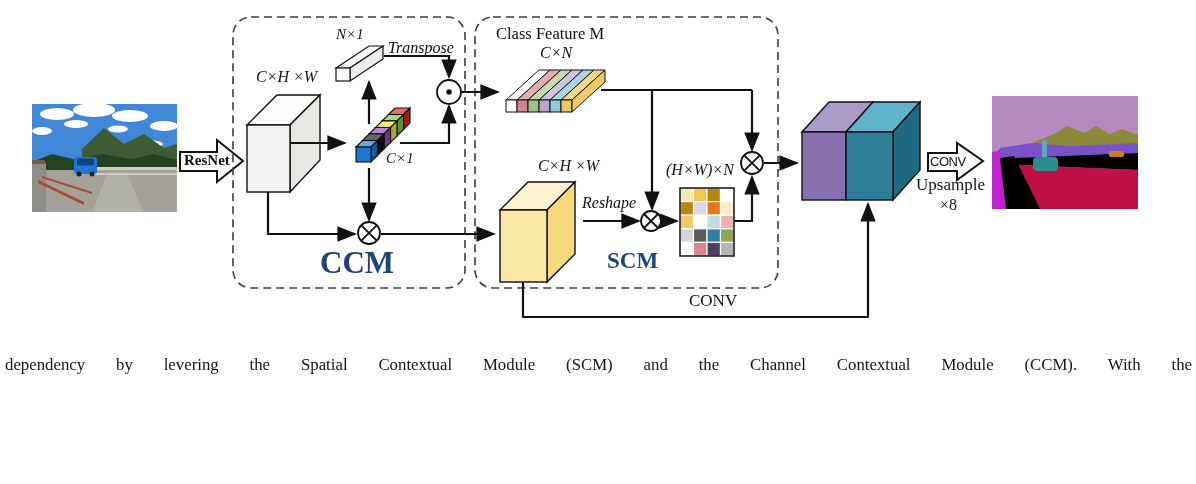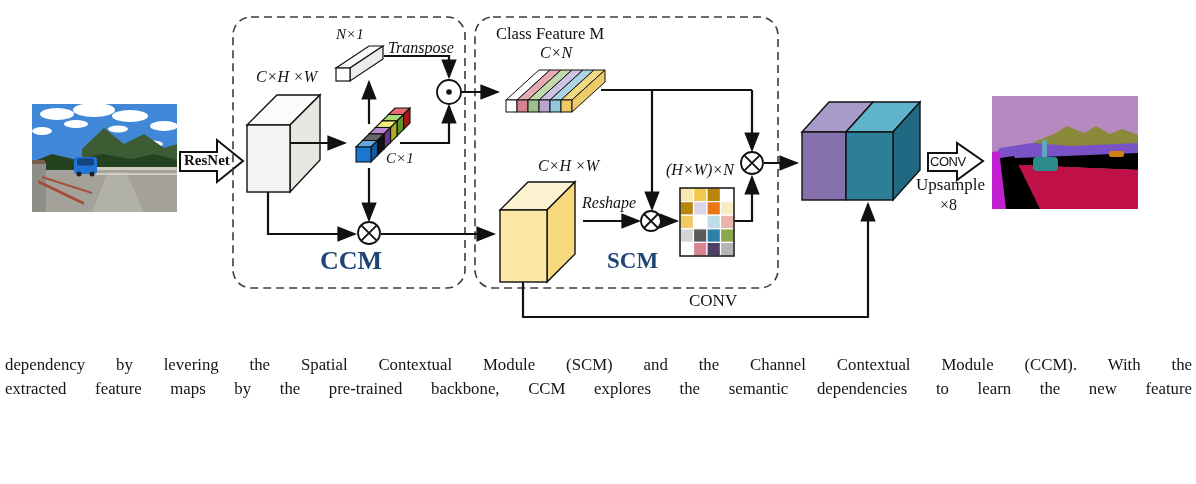--- a/index.html
+++ b/index.html
@@ -215,32 +215,31 @@
     <rect x="117" y="55" width="15" height="6" rx="2" fill="#d08010"></rect>
   </svg>
 </svg>
 
 <div class="lbl bold" style="left:184px;top:153px;font-size:15px">ResNet</div>
 
 <div class="lbl it" style="left:256px;top:69px;font-size:16px">C×H ×W</div>
 <div class="lbl it" style="left:336px;top:27px;font-size:15px">N×1</div>
 <div class="lbl it" style="left:388px;top:40px;font-size:16px">Transpose</div>
 <div class="lbl it" style="left:386px;top:151px;font-size:15px">C×1</div>
-<div class="lbl bold" style="left: 320px; top: 247px; font-size: 26px; color: rgb(31, 69, 119);">CCM</div>
+<div class="lbl bold" style="left: 320px; top: 247px; font-size: 31px; color: rgb(31, 69, 119);">CCM</div>
 
 <div class="lbl" style="left:496px;top:25px;font-size:16.5px">Class Feature M</div>
 <div class="lbl it" style="left:540px;top:45px;font-size:16px">C×N</div>
 <div class="lbl it" style="left:538px;top:158px;font-size:16px">C×H ×W</div>
 <div class="lbl it" style="left:582px;top:195px;font-size:16px">Reshape</div>
 <div class="lbl it" style="left:666px;top:162px;font-size:16px">(H×W)×N</div>
 <div class="lbl bold" style="left: 607px; top: 249px; font-size: 23px; color: rgb(31, 69, 119);">SCM</div>
 
 <div class="lbl" style="left:689px;top:292px;font-size:17px">CONV</div>
 <div class="lbl" style="left:930px;top:155px;font-size:13px;font-family:'Liberation Sans',sans-serif;letter-spacing:-0.5px">CONV</div>
 <div class="lbl" style="left:916px;top:176px;font-size:17px">Upsample</div>
 <div class="lbl" style="left:940px;top:197px;font-size:16px">×8</div>
 
 <div class="caption">
   <div class="cap-line">dependency by levering the Spatial Contextual Module (SCM) and the Channel Contextual Module (CCM). With the</div>
-  <div class="cap-line">extracted feature maps by the pre-trained backbone, CCM explores the semantic dependencies to learn the new feature</div>
 </div>
 
 </div>
 
 </body></html>

